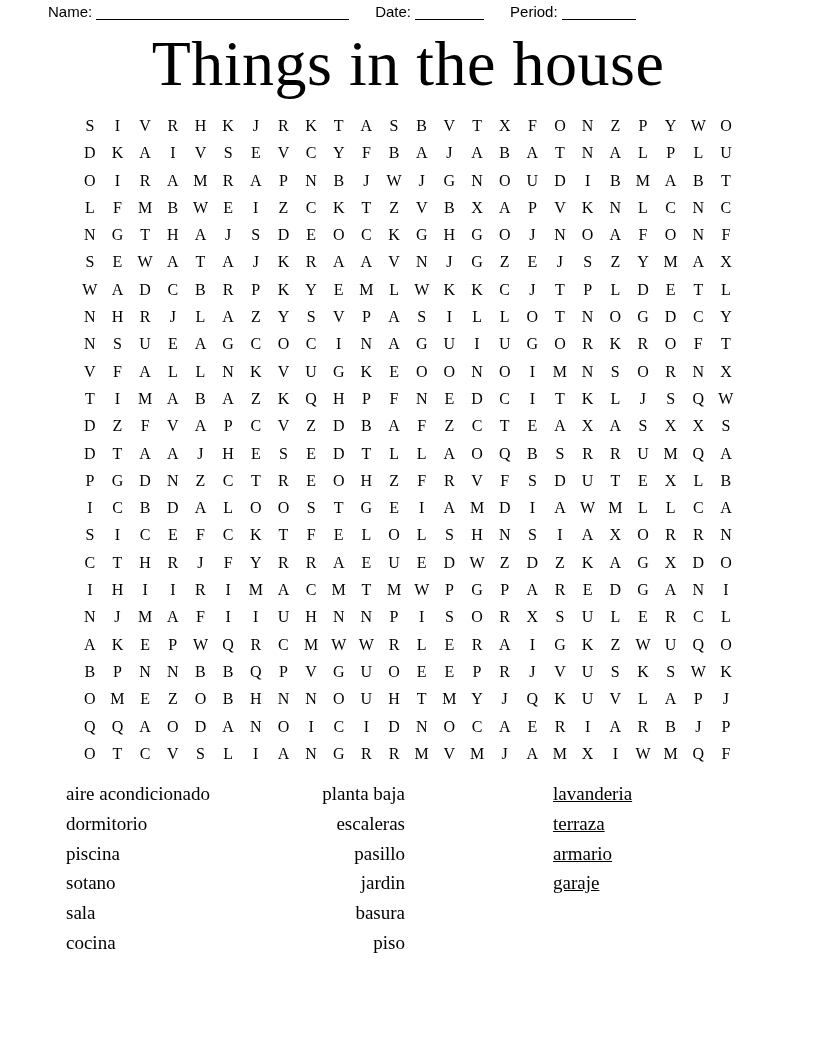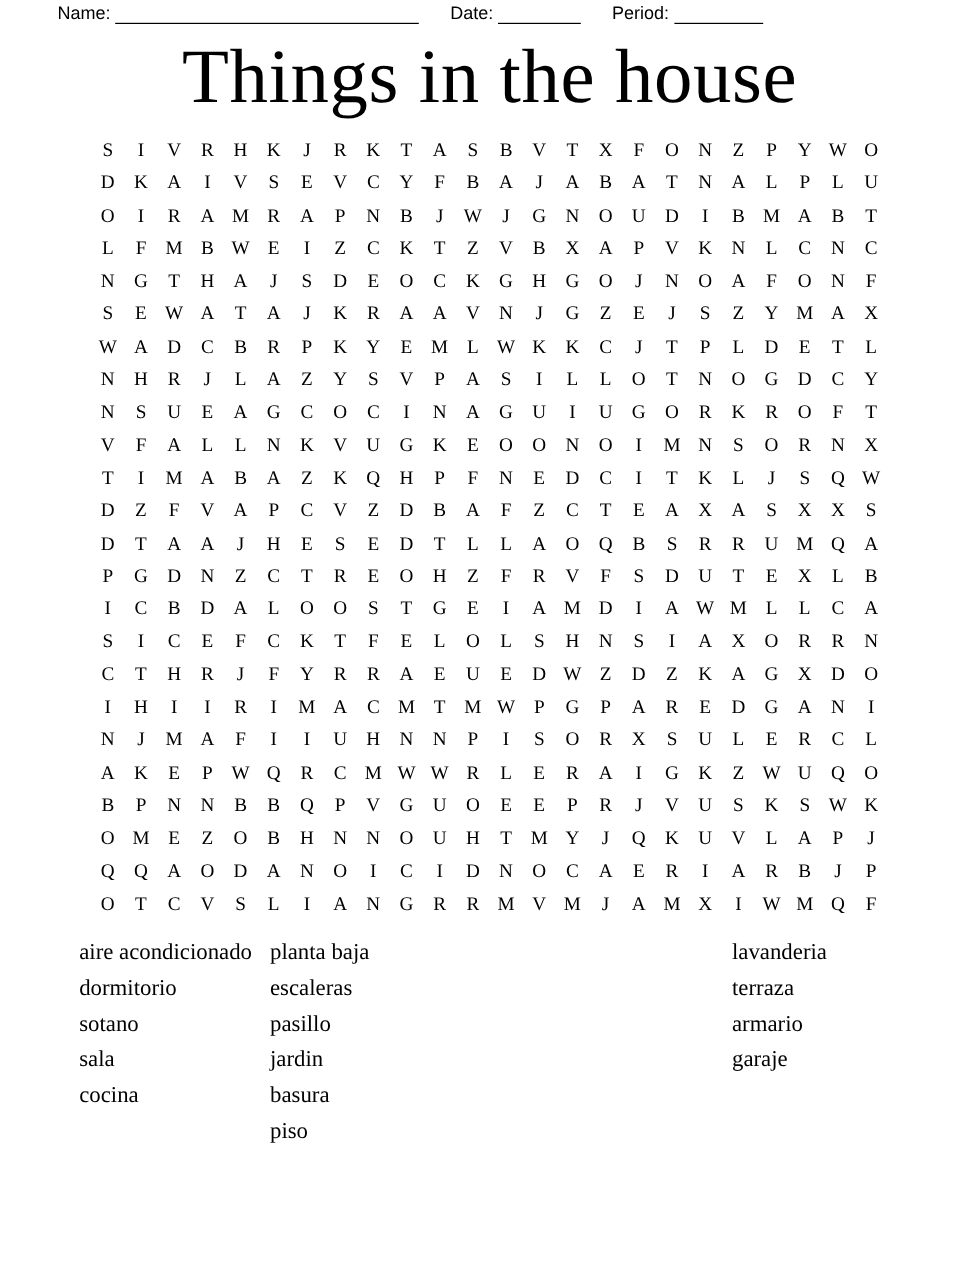--- a/index.html
+++ b/index.html
@@ -90,23 +90,23 @@
     top: 779px;
     left: 0;
     width: 816px;
     height: 190px;
   }
   .word-col {
     position: absolute;
     top: 0;
   }
   .word-col-0 { left: 47px;  width: 180px; margin-left: 19px; }
-  .word-col-1 { left: 225px; width: 180px; }
+  .word-col-1 { left: 225px; width: 180px; text-align: right; }
   .word-col-2 { left: 405px; width: 182px; }
-  .word-col-3 { left: 610px; width: 180px; }
+  .word-col-3 { left: 553px; width: 180px; text-decoration: underline; }
 
   .word-item {
     font-family: "Liberation Serif", serif;
     font-size: 19px;
     line-height: 29.8px;
     height: 29.8px;
     white-space: nowrap;
   }
 </style>
 </head>
@@ -750,20 +750,21 @@
       <span class="grid-cell">M</span>
       <span class="grid-cell">Q</span>
       <span class="grid-cell">F</span>
     </div>
   </div>
 
 <div class="wordlist" id="word-list">
     <div class="word-col word-col-0">
       <div class="word-item">aire acondicionado</div>
       <div class="word-item">dormitorio</div>
+      <div class="word-item">piscina</div>
       <div class="word-item">sotano</div>
       <div class="word-item">sala</div>
       <div class="word-item">cocina</div>
     </div>
     <div class="word-col word-col-1">
       <div class="word-item">planta baja</div>
       <div class="word-item">escaleras</div>
       <div class="word-item">pasillo</div>
       <div class="word-item">jardin</div>
       <div class="word-item">basura</div>

